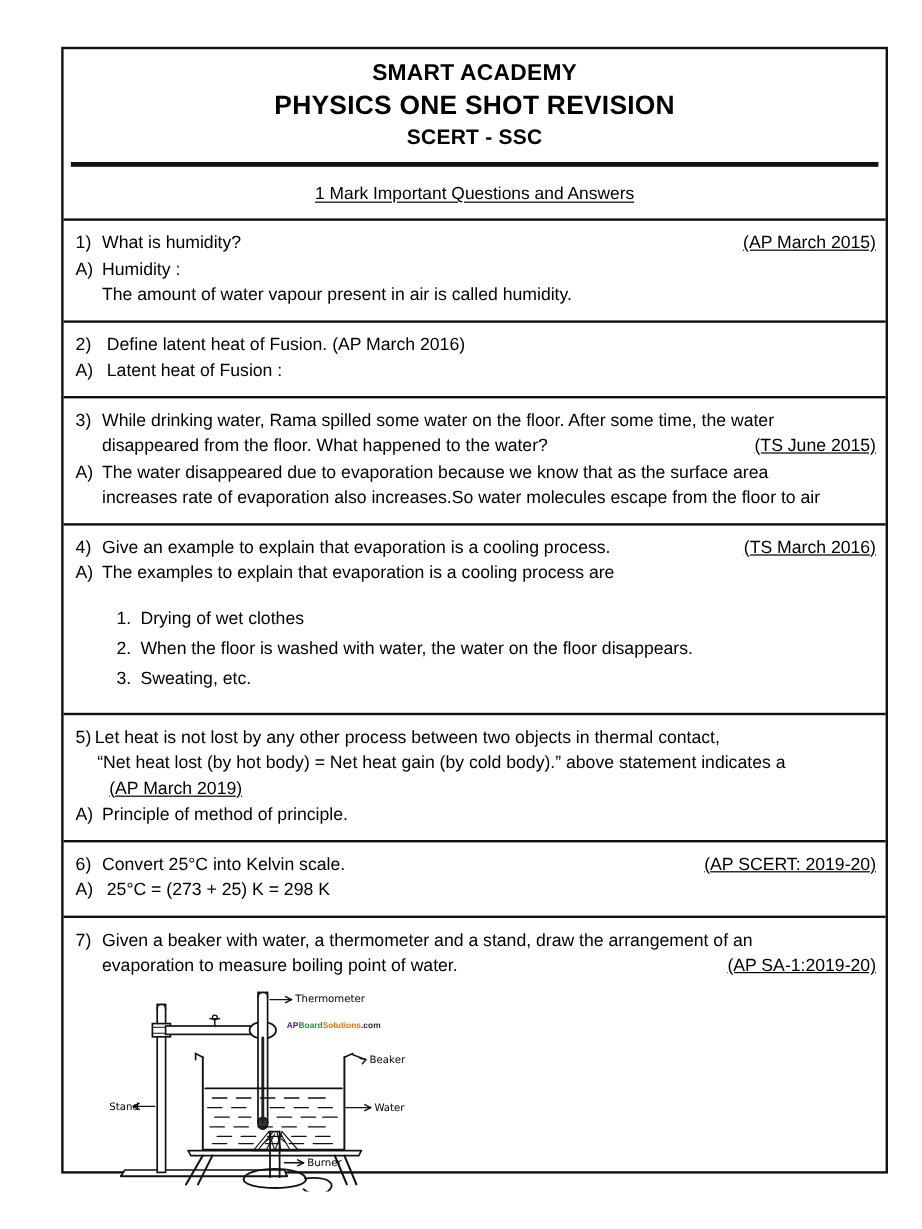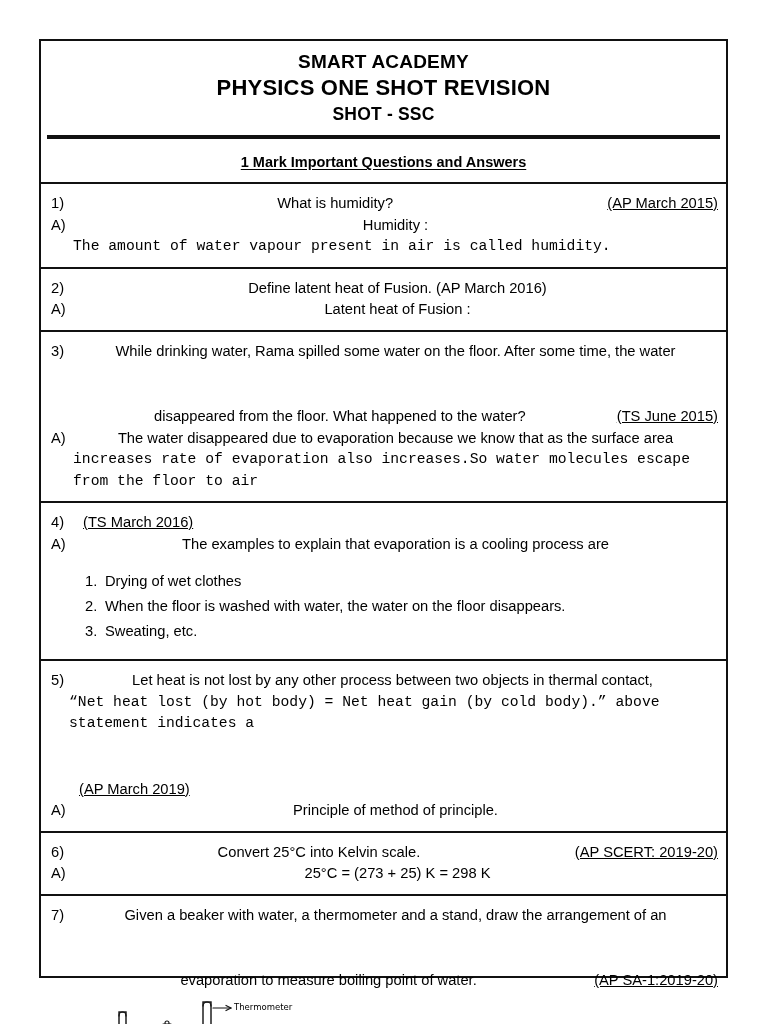--- a/index.html
+++ b/index.html
@@ -12,21 +12,21 @@
     height: 1024px;
     font-family: "Liberation Sans", sans-serif;
     color: #000000;
     position: relative;
     overflow: hidden;
   }
 
   
   .page {
     position: absolute;
-    left: 39px;
+    left: 51px;
     top: 39px;
     width: 689px;
     height: 939px;
     border: 2px solid #111111;
     box-sizing: border-box;
     background: #ffffff;
   }
 
   
   .header {
@@ -46,21 +46,21 @@
     height: 4px;
     background: #111111;
     margin: 6px 6px 0 6px;
   }
 
   .subtitle-wrap {
     text-align: center;
     padding: 14px 0 11px 0;
   }
   .subtitle {
-    font-weight: bold;
+    font-weight: normal;
     font-size: 14.5px;
     text-decoration: underline;
     text-underline-offset: 2px;
   }
 
   
   .row {
     border-top: 2px solid #111111;
     padding: 9px 8px 9px 10px;
     box-sizing: border-box;
@@ -72,42 +72,39 @@
     line-height: 21.5px;
     white-space: pre-wrap;
   }
   .marker {
     flex: 0 0 auto;
     min-width: 22px;
   }
   .marker.wide { min-width: 26px; }
   .body-text {
     flex: 1 1 auto;
-    text-align: center;
   }
   .exam-ref {
     flex: 0 0 auto;
     padding-left: 10px;
     white-space: nowrap;
     text-decoration: underline;
   }
   .cont {
     padding-left: 22px;
     font-size: 14.7px;
     line-height: 21.5px;
-    font-family: Liberation Mono, monospace;
   }
   .cont.wide { padding-left: 26px; }
   .cont-flex {
     display: flex;
     align-items: baseline;
     padding-left: 22px;
     font-size: 14.7px;
     line-height: 21.5px;
-    margin-top: 44px;
   }
   .cont-flex .body-text { flex: 1 1 auto; }
 
   
   .sublist {
     margin: 14px 0 6px 0;
     padding: 0;
     list-style: none;
   }
   .sublist li {
@@ -138,21 +135,21 @@
   }
 </style>
 </head>
 <body>
 
 <div class="page">
 
   <div class="header">
     <div class="header-line l1">SMART ACADEMY</div>
     <div class="header-line l2">PHYSICS ONE SHOT REVISION</div>
-    <div class="header-line l3">SHOT - SSC</div>
+    <div class="header-line l3">SCERT - SSC</div>
   </div>
   <div class="thick-rule"></div>
 
   <div class="subtitle-wrap">
     <span class="subtitle">1 Mark Important Questions and Answers</span>
   </div>
 
   <div class="row">
     <div class="qline">
       <span class="marker">1)</span>
@@ -189,20 +186,21 @@
     <div class="qline">
       <span class="marker">A)</span>
       <span class="body-text">The water disappeared due to evaporation because we know that as the surface area</span>
     </div>
     <div class="cont">increases rate of evaporation also increases.So water molecules escape from the floor to air</div>
   </div>
 
   <div class="row">
     <div class="qline">
       <span class="marker">4)</span>
+      <span class="body-text">Give an example to explain that evaporation is a cooling process.</span>
       <span class="exam-ref">(TS March 2016)</span>
     </div>
     <div class="qline">
       <span class="marker">A)</span>
       <span class="body-text">The examples to explain that evaporation is a cooling process are</span>
     </div>
     <ul class="sublist">
       <li>
         <span class="num">1.</span>
         <span>Drying of wet clothes</span>

